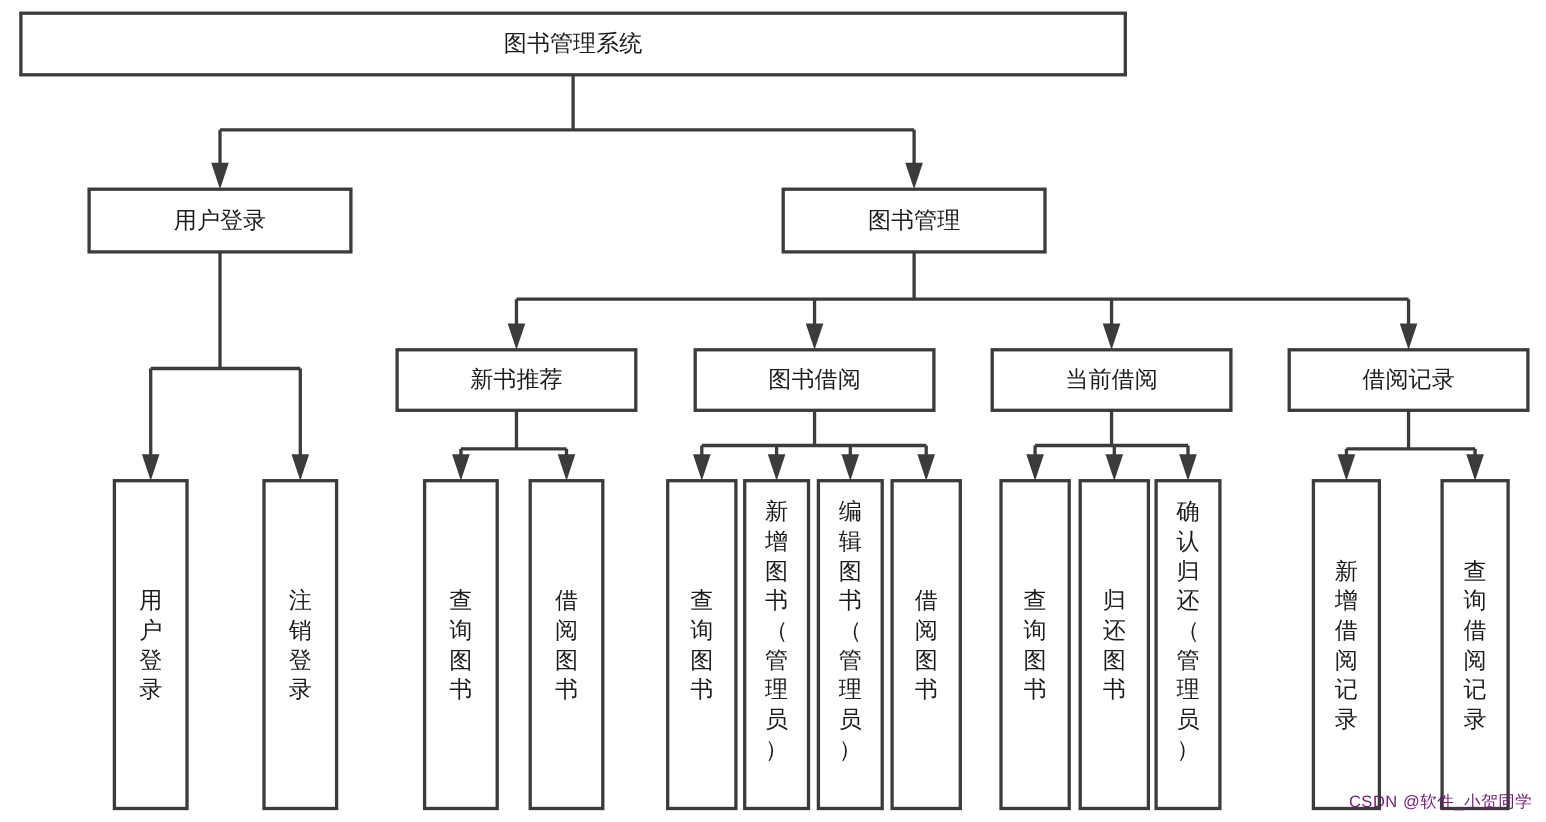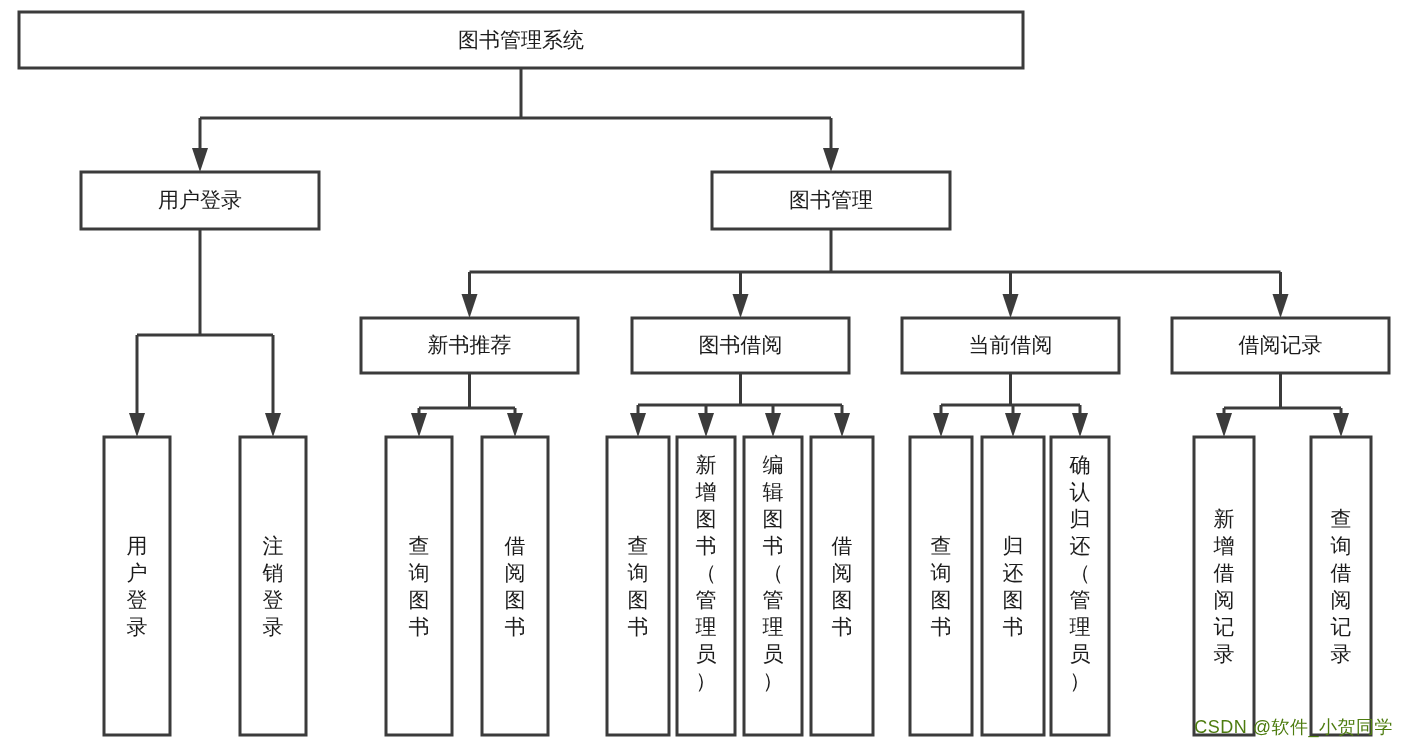--- a/index.html
+++ b/index.html
@@ -50,22 +50,22 @@
     font-family: "Liberation Sans", "DejaVu Sans", sans-serif;
     font-size: 21px;
     fill: #1c1c1c;
     text-anchor: middle;
   }
   .watermark {
     position: absolute;
     right: 12px;
     bottom: 8px;
     font-family: "Liberation Sans", "DejaVu Sans", sans-serif;
-    font-size: 18px;
-    color: #4d7c0f;
+    font-size: 15px;
+    color: #701a75;
     letter-spacing: 0.5px;
     white-space: nowrap;
     pointer-events: none;
   }
 </style>
 </head>
 <body>
 
 <div id="diagram-root">
   <svg id="diagram-canvas" viewBox="0 0 1405 747" xmlns="http://www.w3.org/2000/svg">

